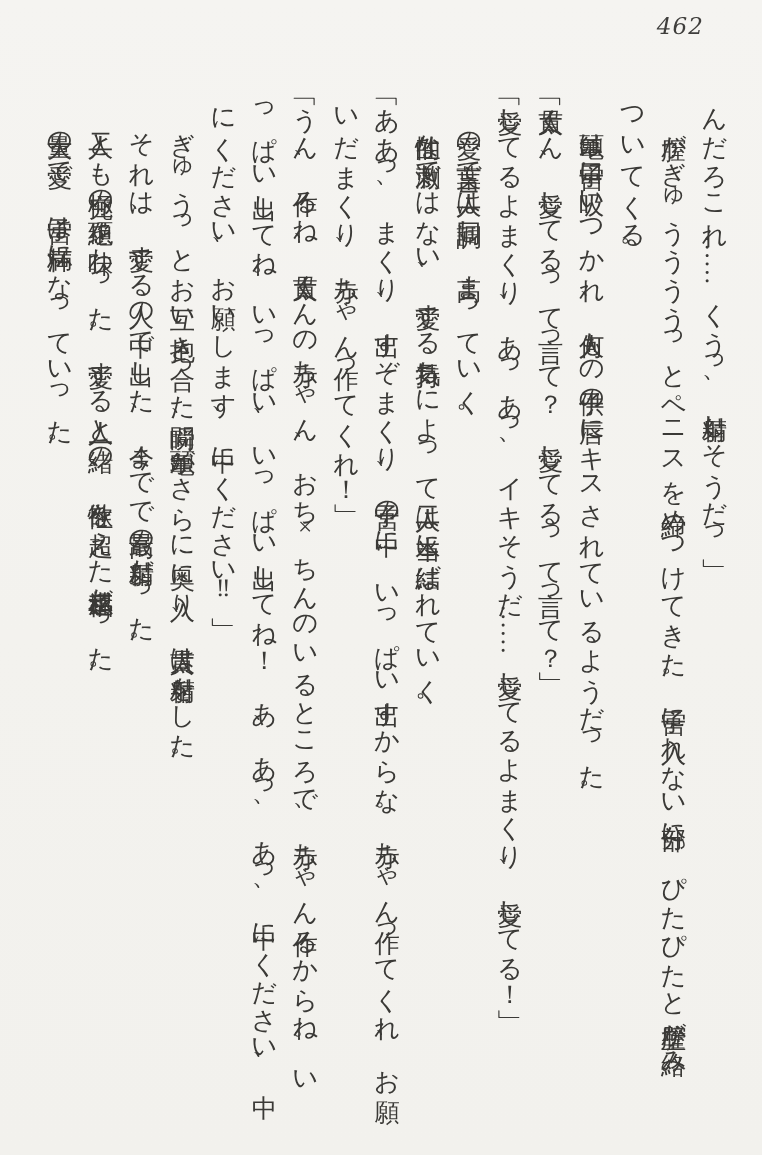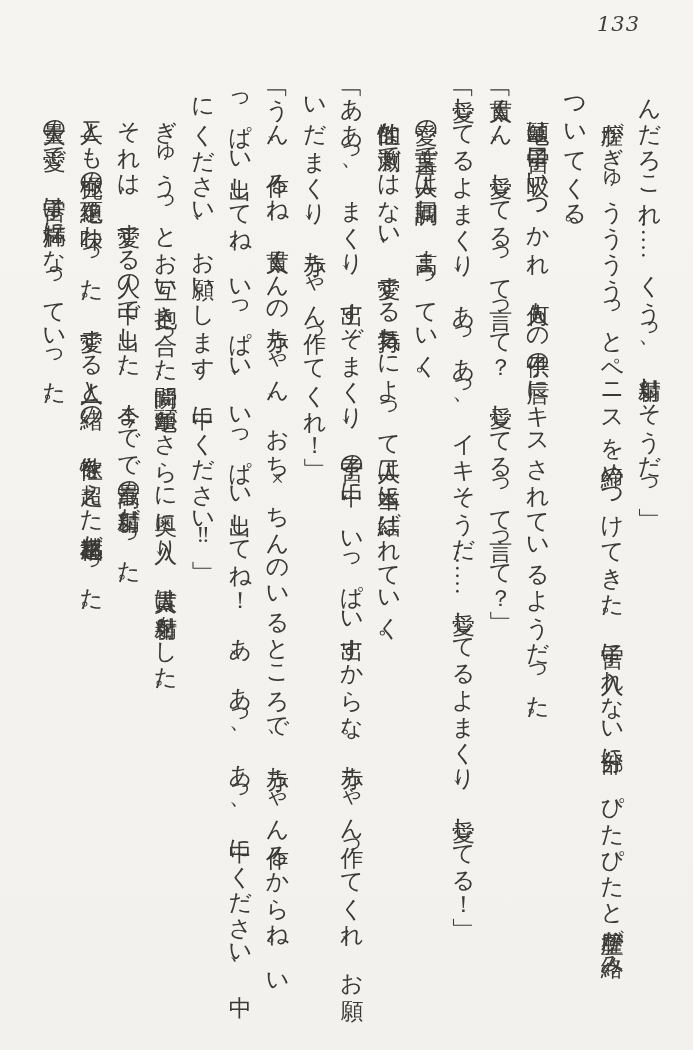--- a/index.html
+++ b/index.html
@@ -46,21 +46,21 @@
       text-indent: 0;
     }
     .para.indent {
       text-indent: 1em;
     }
   </style>
 </head>
 <body>
 
 <div class="page">
-  <div class="page-number">133</div>
+  <div class="page-number">462</div>
 
   <div class="text-block">
     <p class="para">んだろこれ……くうっ、射精しそうだっ」</p>
     <p class="para indent">膣がぎゅううううっとペニスを締めつけてきた。子宮に入れない部分に、ぴたぴたと膣壁が絡みついてくる。</p>
     <p class="para indent">亀頭は子宮口に吸いつかれ、何人もの子供の唇にキスされているようだった。</p>
     <p class="para">「貫太くん、愛してるって言って？　愛してるって言って？」</p>
     <p class="para">「愛してるよまくり、あっあっ、イキそうだ……愛してるよまくり、愛してる！」</p>
     <p class="para indent">愛の言葉で二人は同調し、高まっていく。</p>
     <p class="para indent">性的な刺激ではない、愛する気持ちによって二人は本当に結ばれていく。</p>
     <p class="para">「ああっ、まくり、出すぞまくり、子宮の中に、いっぱい出すからな。赤ちゃん作ってくれ、お願いだまくり、赤ちゃん作ってくれ！」</p>

